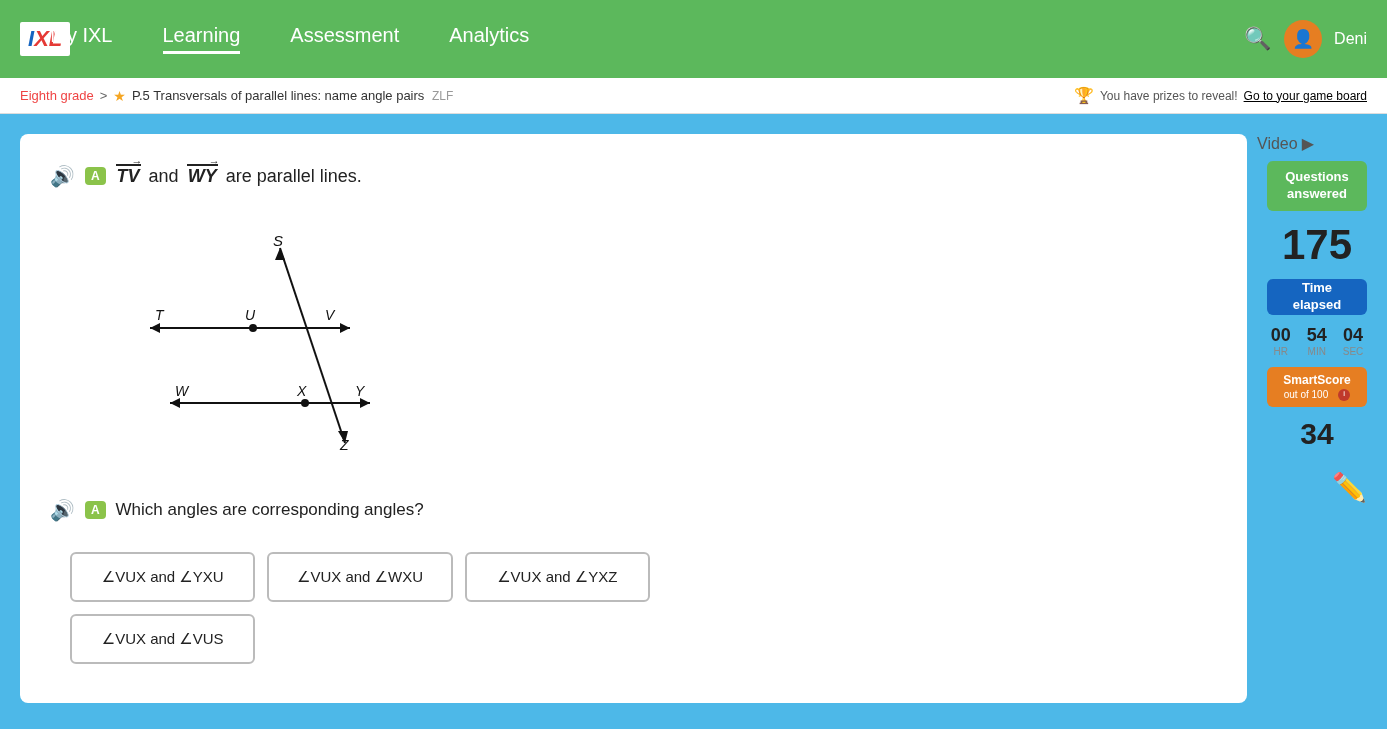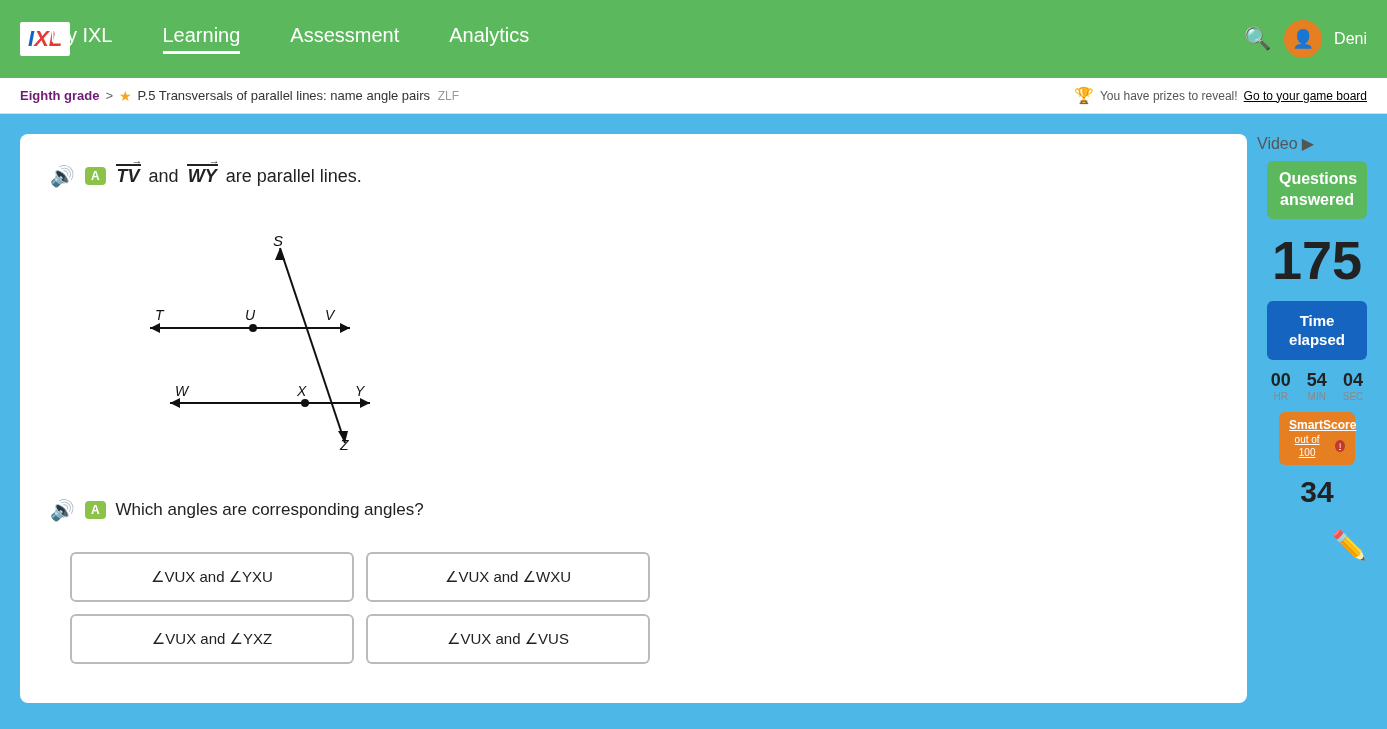--- a/index.html
+++ b/index.html
@@ -84,24 +84,23 @@
       color: #333;
       border-bottom: 1px solid #ddd;
       justify-content: space-between;
     }
     .breadcrumb-left {
       display: flex;
       align-items: center;
       gap: 6px;
     }
     .breadcrumb-link {
-      color: #701a75;
+      color: #ef4444;
       cursor: pointer;
       text-decoration: none;
-      font-weight: bold;
     }
     .breadcrumb-sep { color: #666; }
     .breadcrumb-star { color: #f5a623; font-size: 14px; }
     .breadcrumb-current { color: #333; font-weight: 500; }
     .breadcrumb-code { color: #999; font-size: 12px; margin-left: 4px; }
     .prizes-notice {
       color: #555;
       font-size: 12px;
       display: flex;
       align-items: center;
@@ -161,21 +160,21 @@
       align-items: center;
       gap: 10px;
       font-size: 17px;
       color: #222;
       margin-bottom: 30px;
     }
 
     
     .answer-grid {
       display: grid;
-      grid-template-columns: 1fr 1fr;
+      grid-template-columns: 1fr 1fr 1fr;
       gap: 12px;
       max-width: 580px;
       margin-left: 20px;
     }
     .answer-btn {
       border: 2px solid #bbb;
       background: white;
       border-radius: 6px;
       padding: 14px 20px;
       font-size: 15px;
@@ -206,41 +205,41 @@
       margin-left: -10px;
     }
     .video-play-icon { color: #555; }
 
     .questions-answered-box {
       background: #5cb85c;
       color: white;
       border-radius: 6px;
       padding: 8px 12px;
       text-align: center;
-      font-size: 16px;
+      font-size: 13px;
       font-weight: bold;
       width: 100px;
       line-height: 1.3;
     }
 
     .score-number {
-      font-size: 54px;
+      font-size: 42px;
       font-weight: bold;
       color: #222;
       text-align: center;
       margin: 4px 0;
     }
 
     .time-elapsed-box {
       background: #1565c0;
       color: white;
       border-radius: 6px;
-      padding: 10px 12px;
-      text-align: center;
-      font-size: 15px;
+      padding: 1px 12px;
+      text-align: center;
+      font-size: 13px;
       font-weight: bold;
       width: 100px;
       line-height: 1.3;
     }
 
     .time-display {
       display: flex;
       justify-content: center;
       gap: 16px;
       margin: 4px 0;
@@ -252,23 +251,22 @@
     .time-label { font-size: 10px; color: #888; }
 
     .smart-score-box {
       background: #e67e22;
       color: white;
       border-radius: 6px;
       padding: 6px 10px;
       text-align: center;
       font-size: 12px;
       font-weight: bold;
-      width: 76px;
+      width: 100px;
       line-height: 1.3;
-      text-decoration: underline;
     }
     .smart-score-sub { font-size: 10px; font-weight: normal; display: flex; align-items: center; justify-content: center; gap: 10px; }
     .info-circle { background: #c0392b; border-radius: 50%; width: 12px; height: 12px; display: inline-flex; align-items: center; justify-content: center; font-size: 8px; color: white; }
 
     .smart-score-val {
       font-size: 30px;
       font-weight: bold;
       color: #222;
       text-align: center;
       margin: 4px 0;

